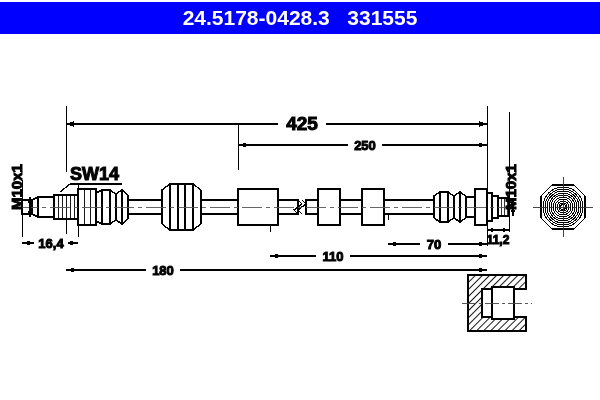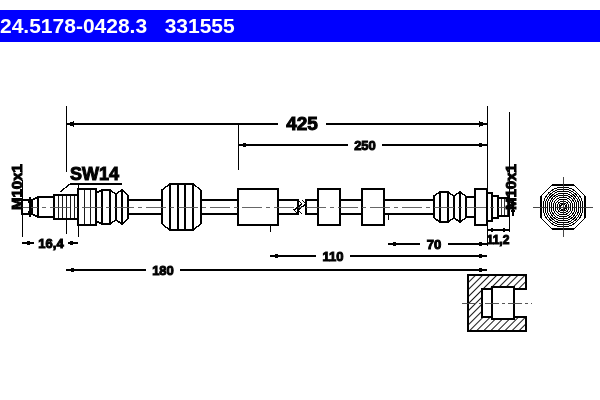--- a/index.html
+++ b/index.html
@@ -1,21 +1,21 @@
 <!DOCTYPE html>
 <html><head>
 <meta charset="utf-8">
 <style>
   html,body{margin:0;padding:0;background:#fff;}
   body{width:600px;height:400px;overflow:hidden;
        font-family:"Liberation Sans",sans-serif;}
   #page{position:relative;width:600px;height:400px;background:#ffffff;}
-  #header{position:absolute;left:0;top:10px;width:600px;height:32px;
+  #header{position:absolute;left:0;top:2px;width:600px;height:32px;
           background:#0000ff;display:flex;align-items:center;
-          justify-content:flex-start;}
+          justify-content:center;}
   #header .hdr-text{color:#ffffff;font-size:21px;font-weight:bold;
           letter-spacing:0px;line-height:32px;white-space:pre;}
   #drawing{position:absolute;left:0;top:32px;width:584px;height:368px;}
   svg{display:block;}
   .dimtxt{font-family:"Liberation Sans",sans-serif;font-weight:bold;fill:#000;}
 </style>
 </head>
 <body>
 
 <div id="page">

